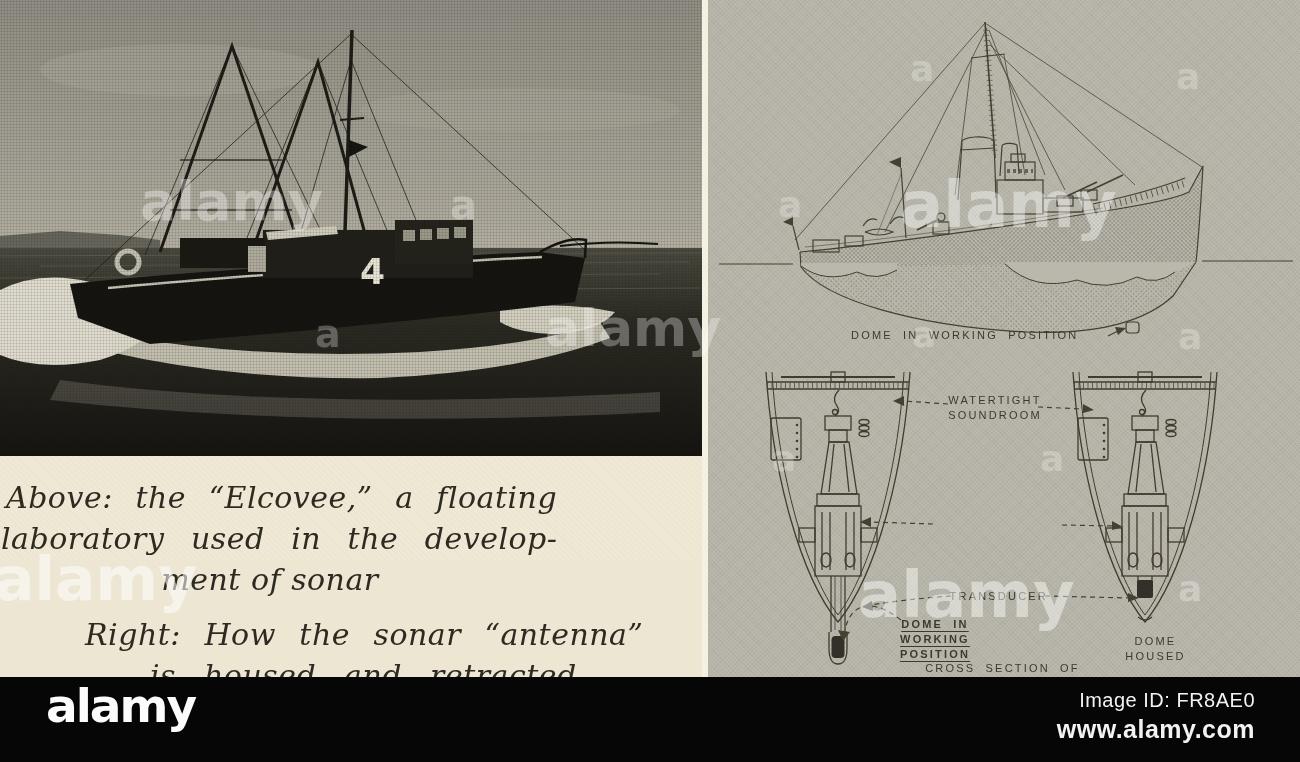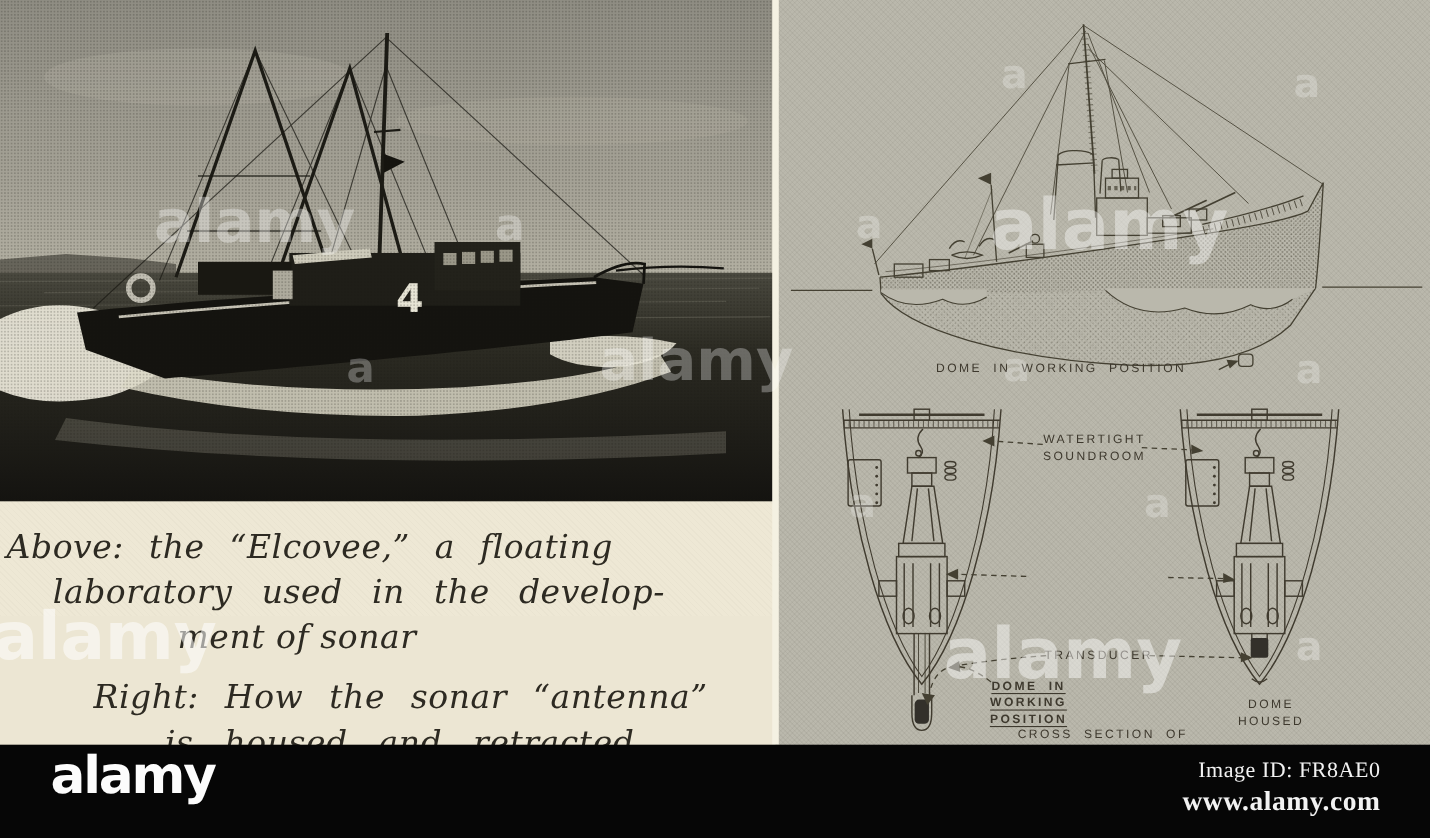--- a/index.html
+++ b/index.html
@@ -24,21 +24,21 @@
   .lbl.center{text-align:center;white-space:normal;}
   .lbl .ul{text-decoration:underline;text-underline-offset:3px;font-weight:bold;}
   
   .wm{position:absolute;color:#ffffff;font-family:"DejaVu Sans","Liberation Sans",sans-serif;
     font-weight:bold;pointer-events:none;z-index:6;}
   
   .bar{position:absolute;left:0;top:677px;width:1300px;height:85px;background:#060606;z-index:10;}
   .bar-logo{position:absolute;left:46px;top:1px;color:#fcfcfc;font-family:"DejaVu Sans","Liberation Sans",sans-serif;
     font-weight:bold;font-size:47px;letter-spacing:-2px;}
   .bar-right{position:absolute;right:45px;top:12px;text-align:right;color:#f2f2f2;
-    font-family:Liberation Serif, serif;}
+    font-family:Liberation Sans, sans-serif;}
   .bar-id{font-size:20px;font-weight:normal;letter-spacing:.5px;}
   .bar-url{font-size:25px;font-weight:bold;margin-top:3px;letter-spacing:.5px;}
   svg{display:block;}
 </style>
 </head>
 <body>
 
 <div class="stage">
 
   <div class="page-left">
@@ -112,21 +112,21 @@
       <circle cx="128" cy="262" r="11" fill="none" stroke="#cfccc0" stroke-width="5" opacity=".9"></circle>
 
       <g stroke="#14130f" fill="none">
         <path d="M540,252 Q568,236 586,240 L585,258" stroke-width="2.5"></path>
         <path d="M560,246 Q610,240 658,244" stroke-width="2"></path>
       </g>
     </svg>
     <div class="halftone"></div>
 
     <div class="cap" style="left:6px;top:480px;word-spacing:.42em;">Above: the “Elcovee,” a floating</div>
-    <div class="cap" style="left:1px;top:521px;word-spacing:.55em;margin-left:47px;">laboratory used in the develop-</div>
+    <div class="cap" style="left:1px;top:521px;word-spacing:.55em;">laboratory used in the develop-</div>
     <div class="cap" style="left:60px;top:562px;width:420px;text-align:center;">ment of sonar</div>
     <div class="cap" style="left:85px;top:617px;word-spacing:.45em;">Right: How the sonar “antenna”</div>
     <div class="cap" style="left:150px;top:658px;word-spacing:.6em;">is housed and retracted</div>
   </div>
 
   <div class="divider"></div>
 
   <div class="page-right">
 
     <svg width="595" height="677" viewBox="0 0 595 677">

